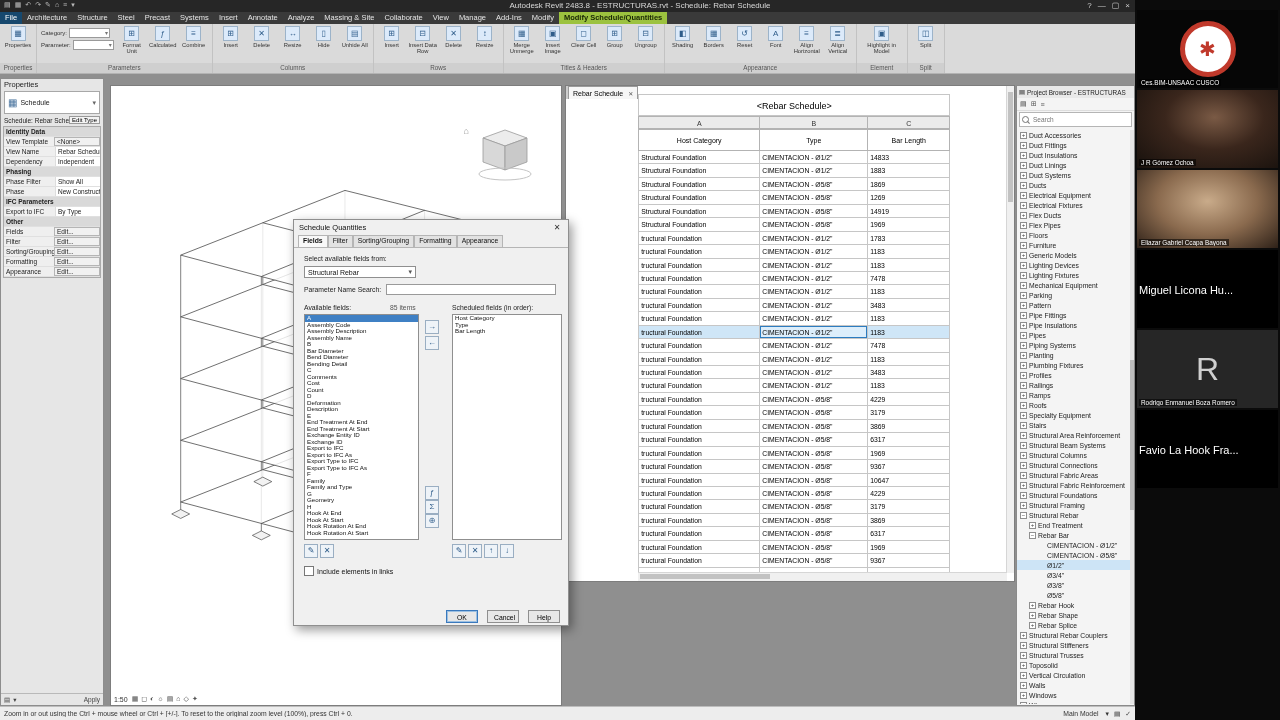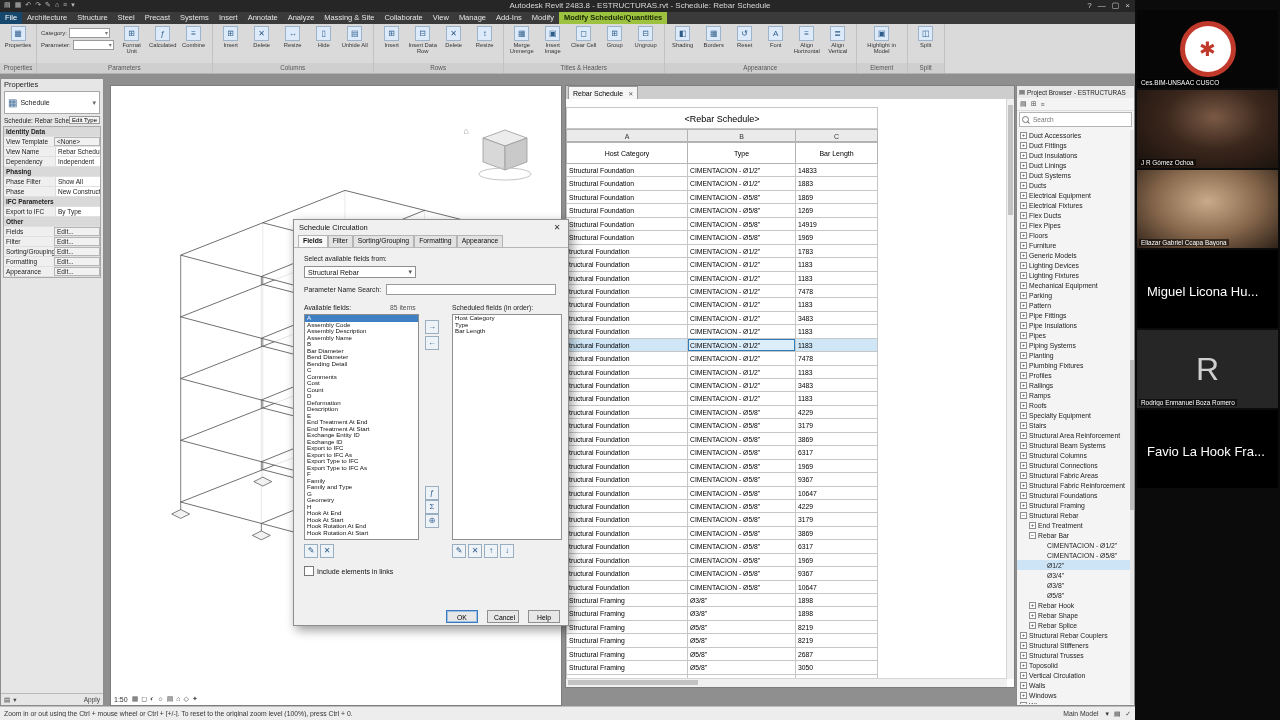--- a/index.html
+++ b/index.html
@@ -68,21 +68,21 @@
   .schedlist{left:158px;top:66px;width:108px;height:224px}
   .litem{font-size:6.2px;line-height:6.5px;padding-left:2px;white-space:nowrap}
   .litem.selected{background:#3f80c4;color:#fff}
   .dibtn{position:absolute;width:12px;height:12px;border:1px solid #9aaec2;background:#eef3f8;font-size:8px;line-height:12px;text-align:center;color:#2f5d8a}
   .checkrow{position:absolute;left:10px;top:318px;display:flex;align-items:center;gap:3px}
   .cb{width:8px;height:8px;border:1px solid #777;background:#fff}
   .dlg-buttons{position:absolute;right:8px;top:362px;display:flex;gap:9px}
   .dbtn{width:32px;height:13px;background:#e7e7e7;border:1px solid #8f8f8f;font-size:6.8px;font-family:inherit;line-height:11px;text-align:center}
   .dbtn.default{border:1px solid #3a79bd;box-shadow:inset 0 0 0 1px #9cc0e2}
   
-  .schedwin{position:absolute;left:565px;top:85px;width:450px;height:603px;background:#fff;border:1px solid #7d7d7d;box-sizing:border-box;display:flex;flex-direction:column}
+  .schedwin{position:absolute;left:565px;top:85px;width:450px;height:497px;background:#fff;border:1px solid #7d7d7d;box-sizing:border-box;display:flex;flex-direction:row}
   .stabs{height:13px;background:#cdcdcd;display:flex;flex:none}
   .stab{background:#f6f6f6;border:1px solid #9a9a9a;border-bottom:none;margin-left:2px;padding:0 4px;display:flex;align-items:center;gap:5px;font-size:7px}
   .stx{font-size:6px;color:#555}
   .scontent{flex:1;position:relative;background:#fff;overflow:hidden}
   .stitle{position:absolute;left:0;top:8px;width:312px;height:22px;line-height:22px;text-align:center;font-size:9px;border:1px solid #c6c6c6;box-sizing:border-box}
   .sletters,.sheaders{position:absolute;left:0;display:flex;box-sizing:border-box}
   .sletters{top:30px;height:13px}
   .sheaders{top:43px;height:22px}
   .slcell,.shcell{box-sizing:border-box;border:1px solid #b3b3b3;border-left:none;text-align:center;font-size:7px;color:#333;overflow:hidden}
   .sletters > :nth-child(1),.sheaders > :nth-child(1){border-left:1px solid #b3b3b3;width:122px}
@@ -119,21 +119,21 @@
   .video{position:absolute;left:1135px;top:0;width:145px;height:720px;background:#0b0b0b}
   .vtiles{position:absolute;left:0;top:10px;width:145px;display:flex;flex-direction:column;gap:2px}
   .vtile{position:relative;width:141px;height:78px;margin:0 2px;background:#000;overflow:hidden;flex:none}
   .vname{position:absolute;left:2px;bottom:2px;max-width:135px;color:#fff;font-size:6.4px;background:rgba(0,0,0,.55);padding:0 2px;white-space:nowrap;overflow:hidden}
   .tile-logo{display:flex;align-items:center;justify-content:center;background:#060606}
   .tile-logo .vbig{width:46px;height:46px;border-radius:50%;background:#fff;border:5px solid #c0392b;color:#c0392b;font-size:20px;line-height:46px;text-align:center}
   .tile-photo1{background:radial-gradient(ellipse at 55% 35%,#7a5a45 0%,#3a261c 45%,#16100c 100%)}
   .tile-photo2{background:radial-gradient(ellipse at 50% 40%,#c9ab8a 0%,#8a6a4e 50%,#2e2118 100%)}
   .tile-avatar{display:flex;align-items:center;justify-content:center;background:#262626}
   .tile-avatar .vbig{font-size:32px;color:#cfcfcf}
-  .tile-name .vname{left:8px;top:34px;bottom:auto;background:none;font-size:13px}
+  .tile-name .vname{left:0;top:34px;bottom:auto;background:none;font-size:11px}
   
   .statusbar{position:absolute;left:0;top:706px;width:1135px;height:14px;background:#ededed;border-top:1px solid #bdbdbd;display:flex;align-items:center;gap:6px;padding:0 4px;box-sizing:border-box;font-size:6.8px;color:#333}
   .sb-msg{white-space:nowrap;overflow:hidden}
   .sb-right{margin-left:auto;display:flex;align-items:center;gap:7px;white-space:nowrap}
 </style>
 </head>
 <body>
 
 <div id="root">
 
@@ -1076,21 +1076,21 @@
         </div>
 
     </div>
     <div class="pb-scroll">
         <div class="thumb"></div>
       </div>
   </div>
 
   <div class="dlg">
     <div class="dlg-title">
-      <span>Schedule Circulation</span>
+      <span>Schedule Quantities</span>
       <span class="dlg-close">✕</span>
     </div>
     <div class="dlg-tabs">
       <span class="dtab active">Fields</span>
         <span class="dtab">Filter</span>
         <span class="dtab">Sorting/Grouping</span>
         <span class="dtab">Formatting</span>
         <span class="dtab">Appearance</span>
     </div>
     <div class="dlg-body">

